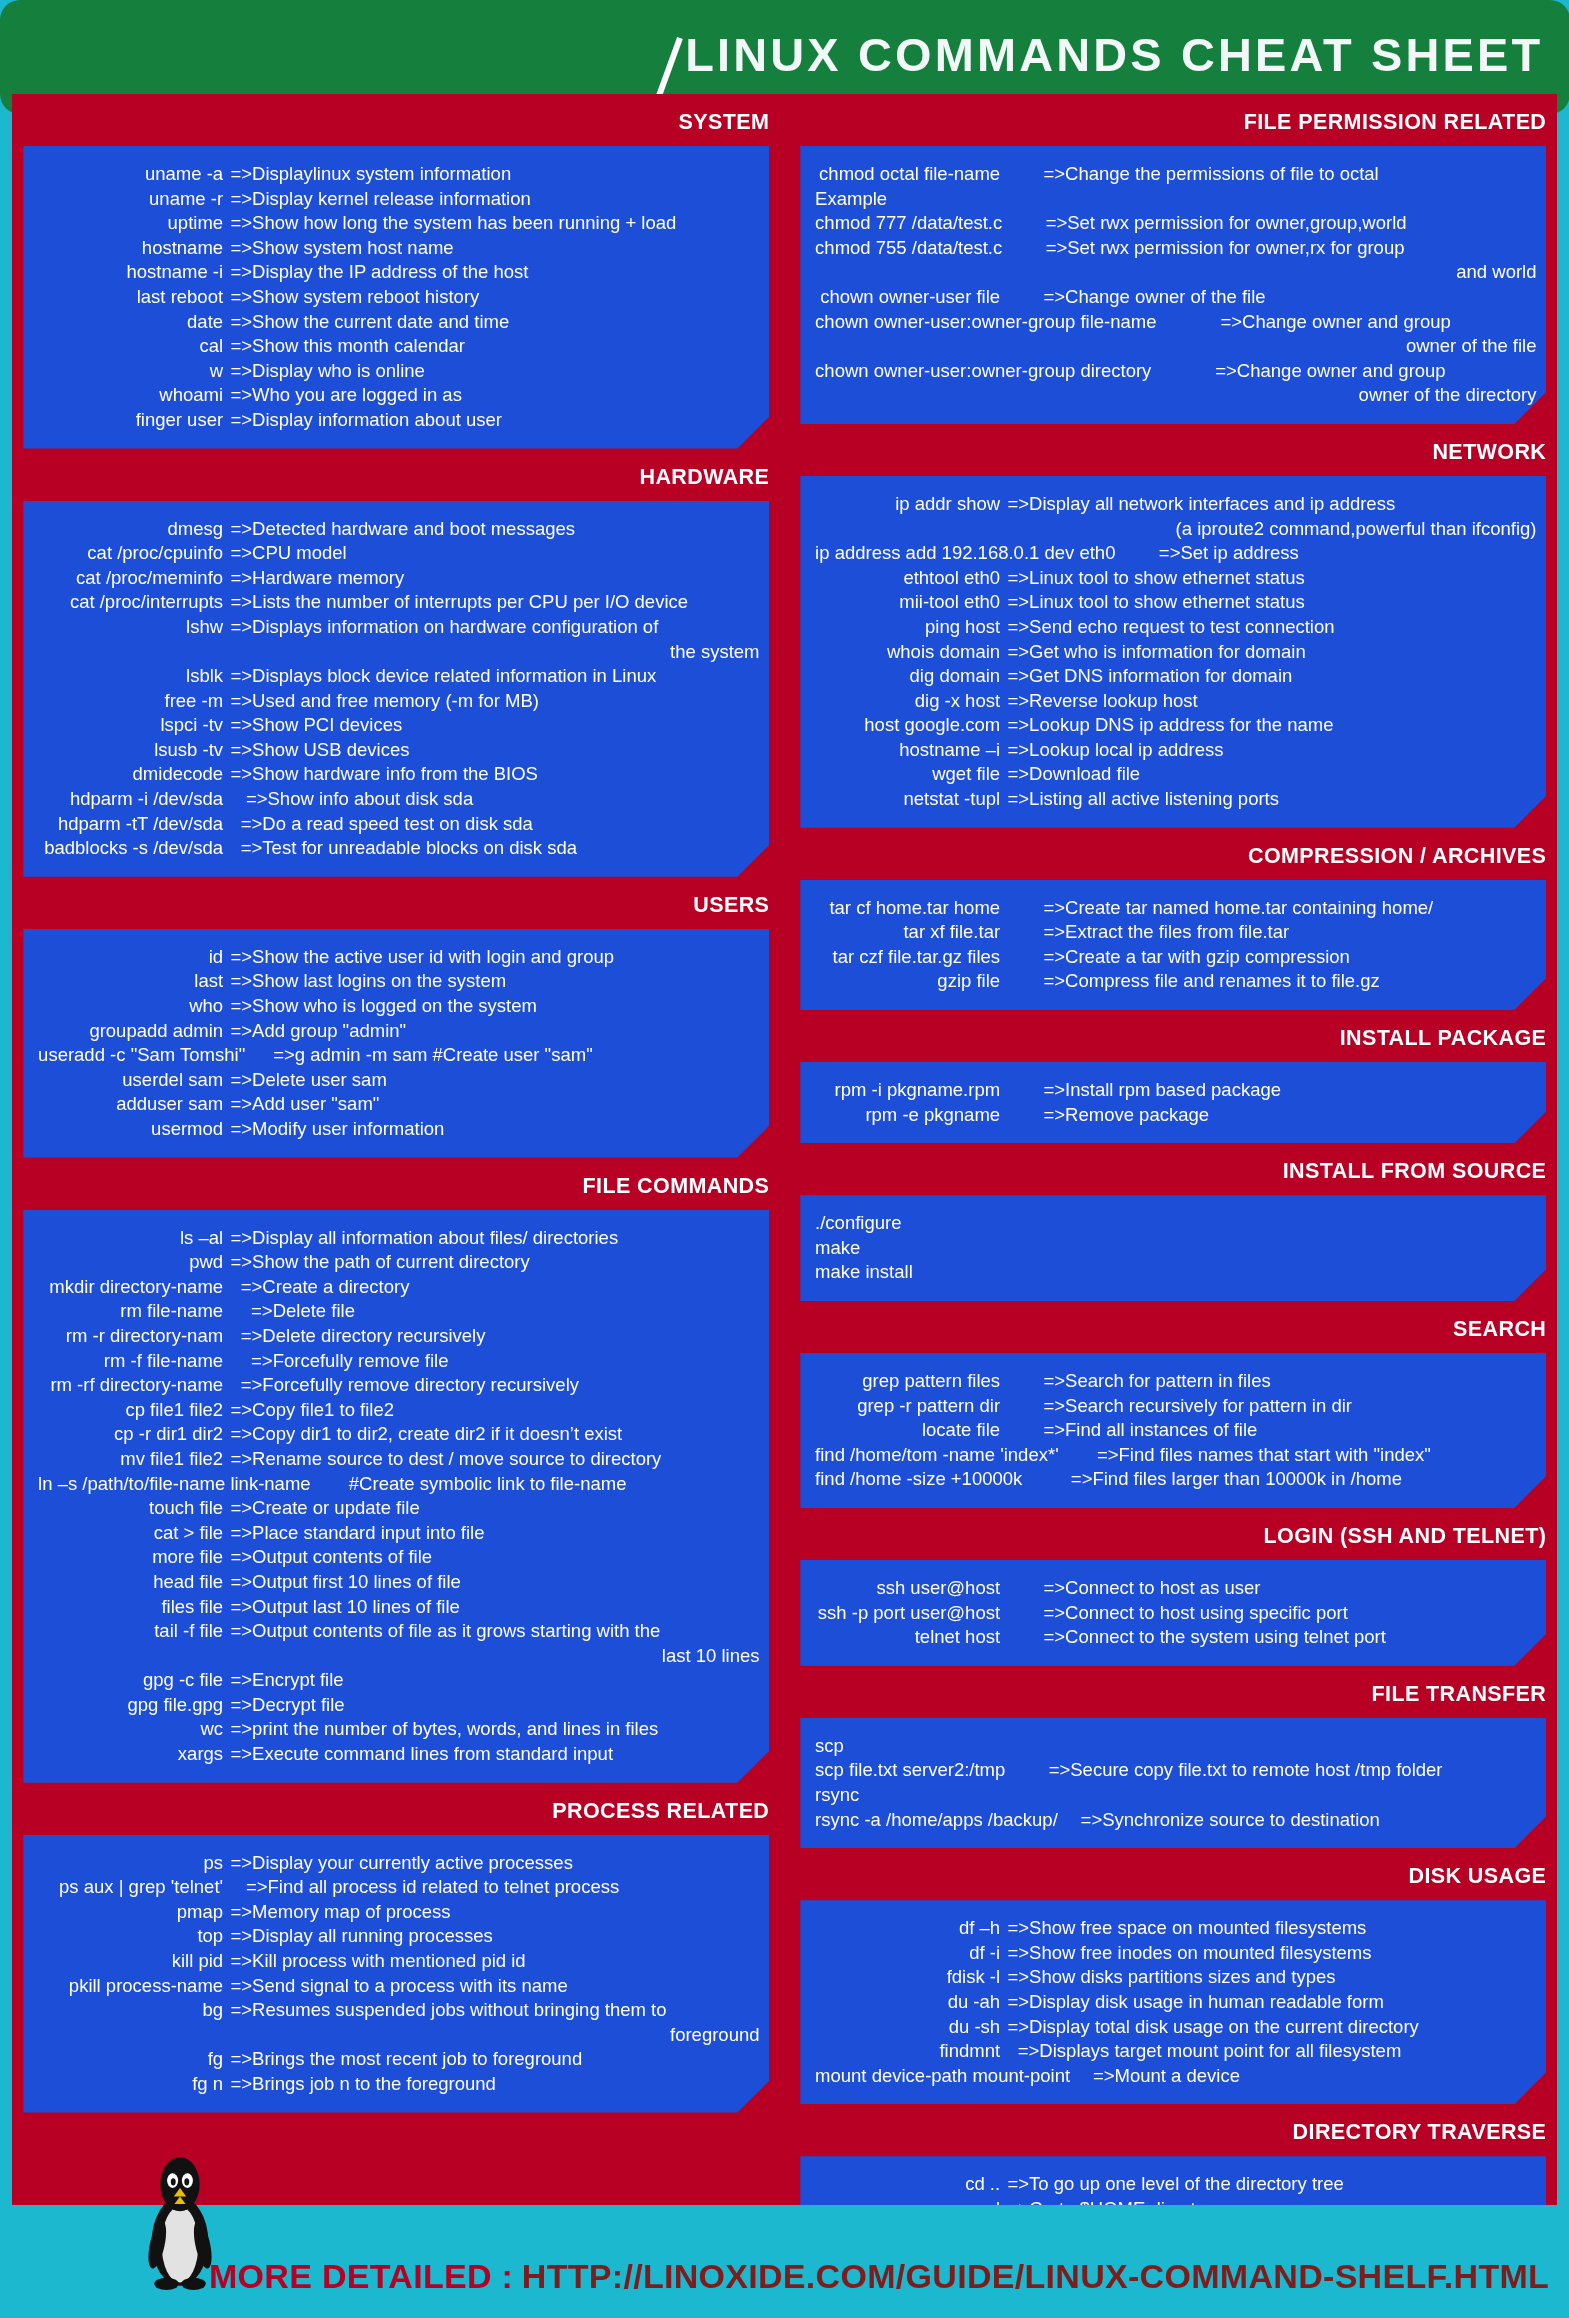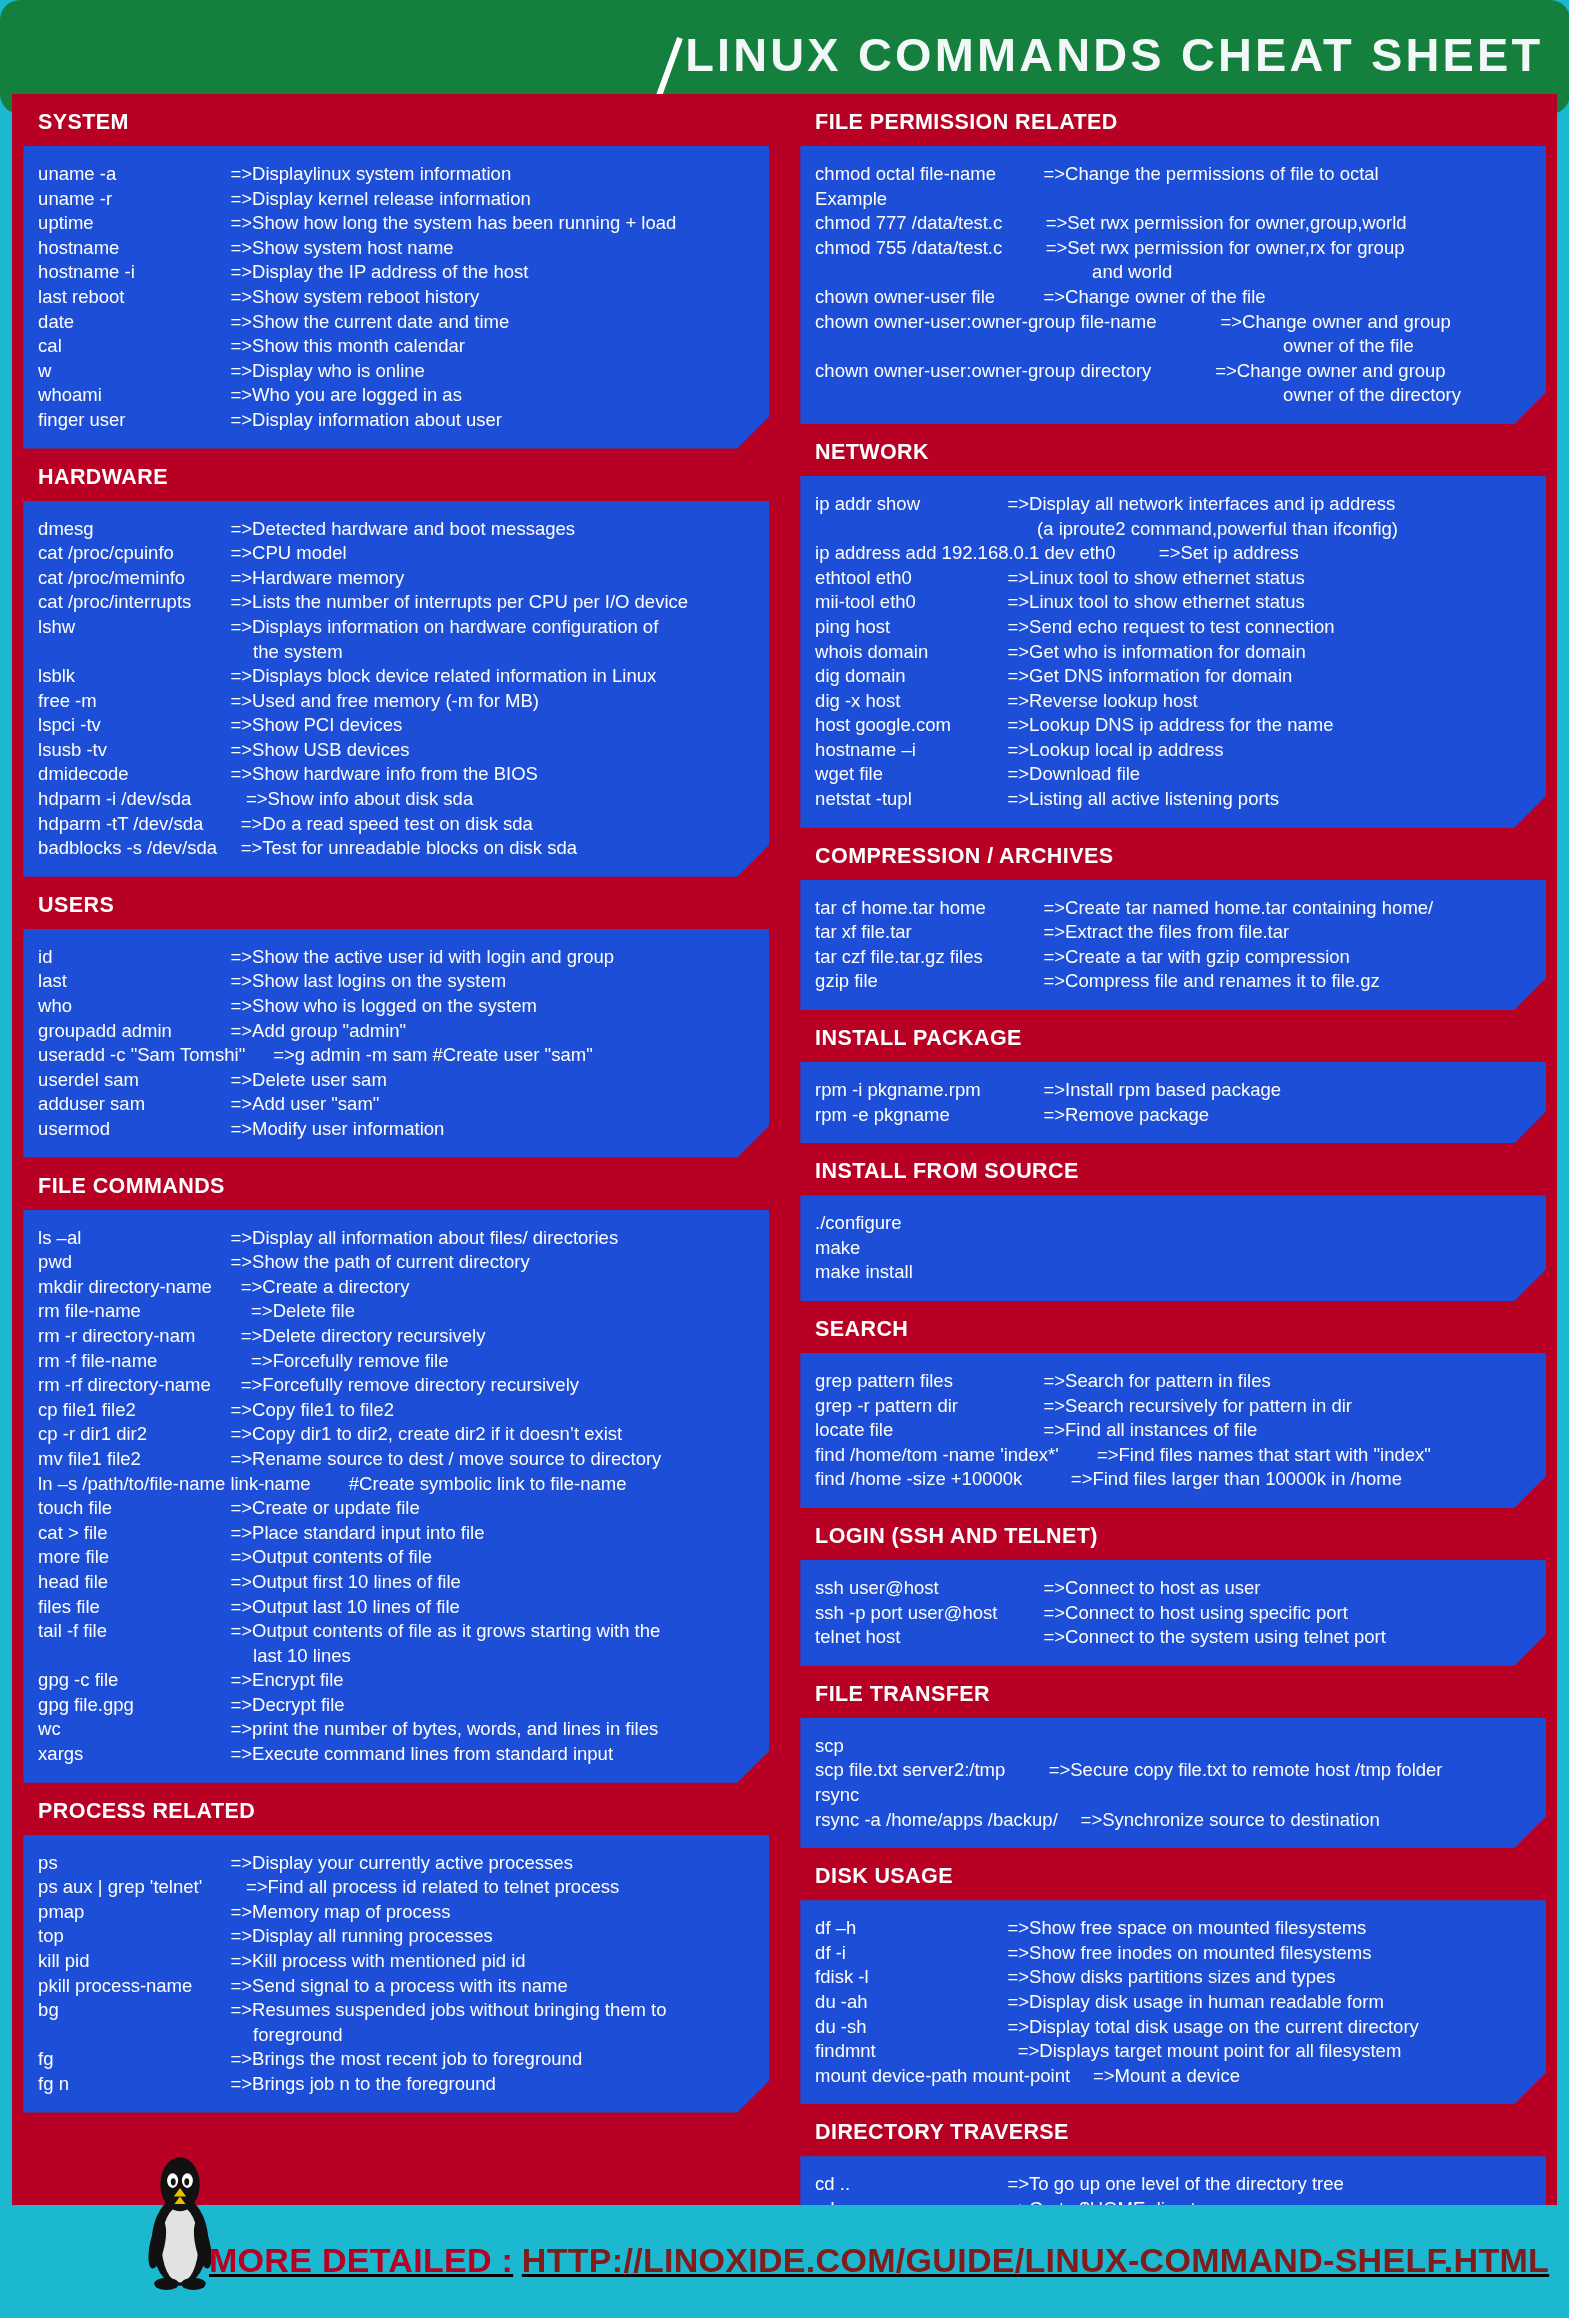--- a/index.html
+++ b/index.html
@@ -69,21 +69,21 @@
 
   .column {
     position: absolute;
     top: 0;
     width: 746px;
   }
   #col-left  { left: 11px; }
   #col-right { left: 788px; }
 
   
-  .section { margin-bottom: 0; }
+  .section { margin-bottom: 0; text-align: right; }
 
   .sec-head {
     background: #b80024;
     color: #ffffff;
     font-family: "Liberation Sans Narrow", "Liberation Sans", sans-serif;
     font-size: 21.5px;
     font-weight: bold;
     letter-spacing: 0.4px;
     padding: 16px 0 11px 14.8px;
     text-transform: uppercase;
@@ -120,25 +120,24 @@
     position: absolute;
     left: 0;
     top: 2205px;
     width: 1570px;
     height: 113px;
     background: #1bb8d0;
   }
   #footer-inner {
     position: absolute;
     left: 209px;
-    top: 36px;
+    top: 52px;
     display: flex;
     align-items: flex-end;
     white-space: nowrap;
-    text-decoration: underline;
   }
   .foot-txt {
     font-family: "Liberation Sans Narrow", "Liberation Sans", sans-serif;
     font-size: 34px;
     font-weight: bold;
     letter-spacing: 0.3px;
   }
   #foot-label { color: #b80024; }
   #foot-url   { color: #7f1d1d; margin-left: 8.6px; }
 

